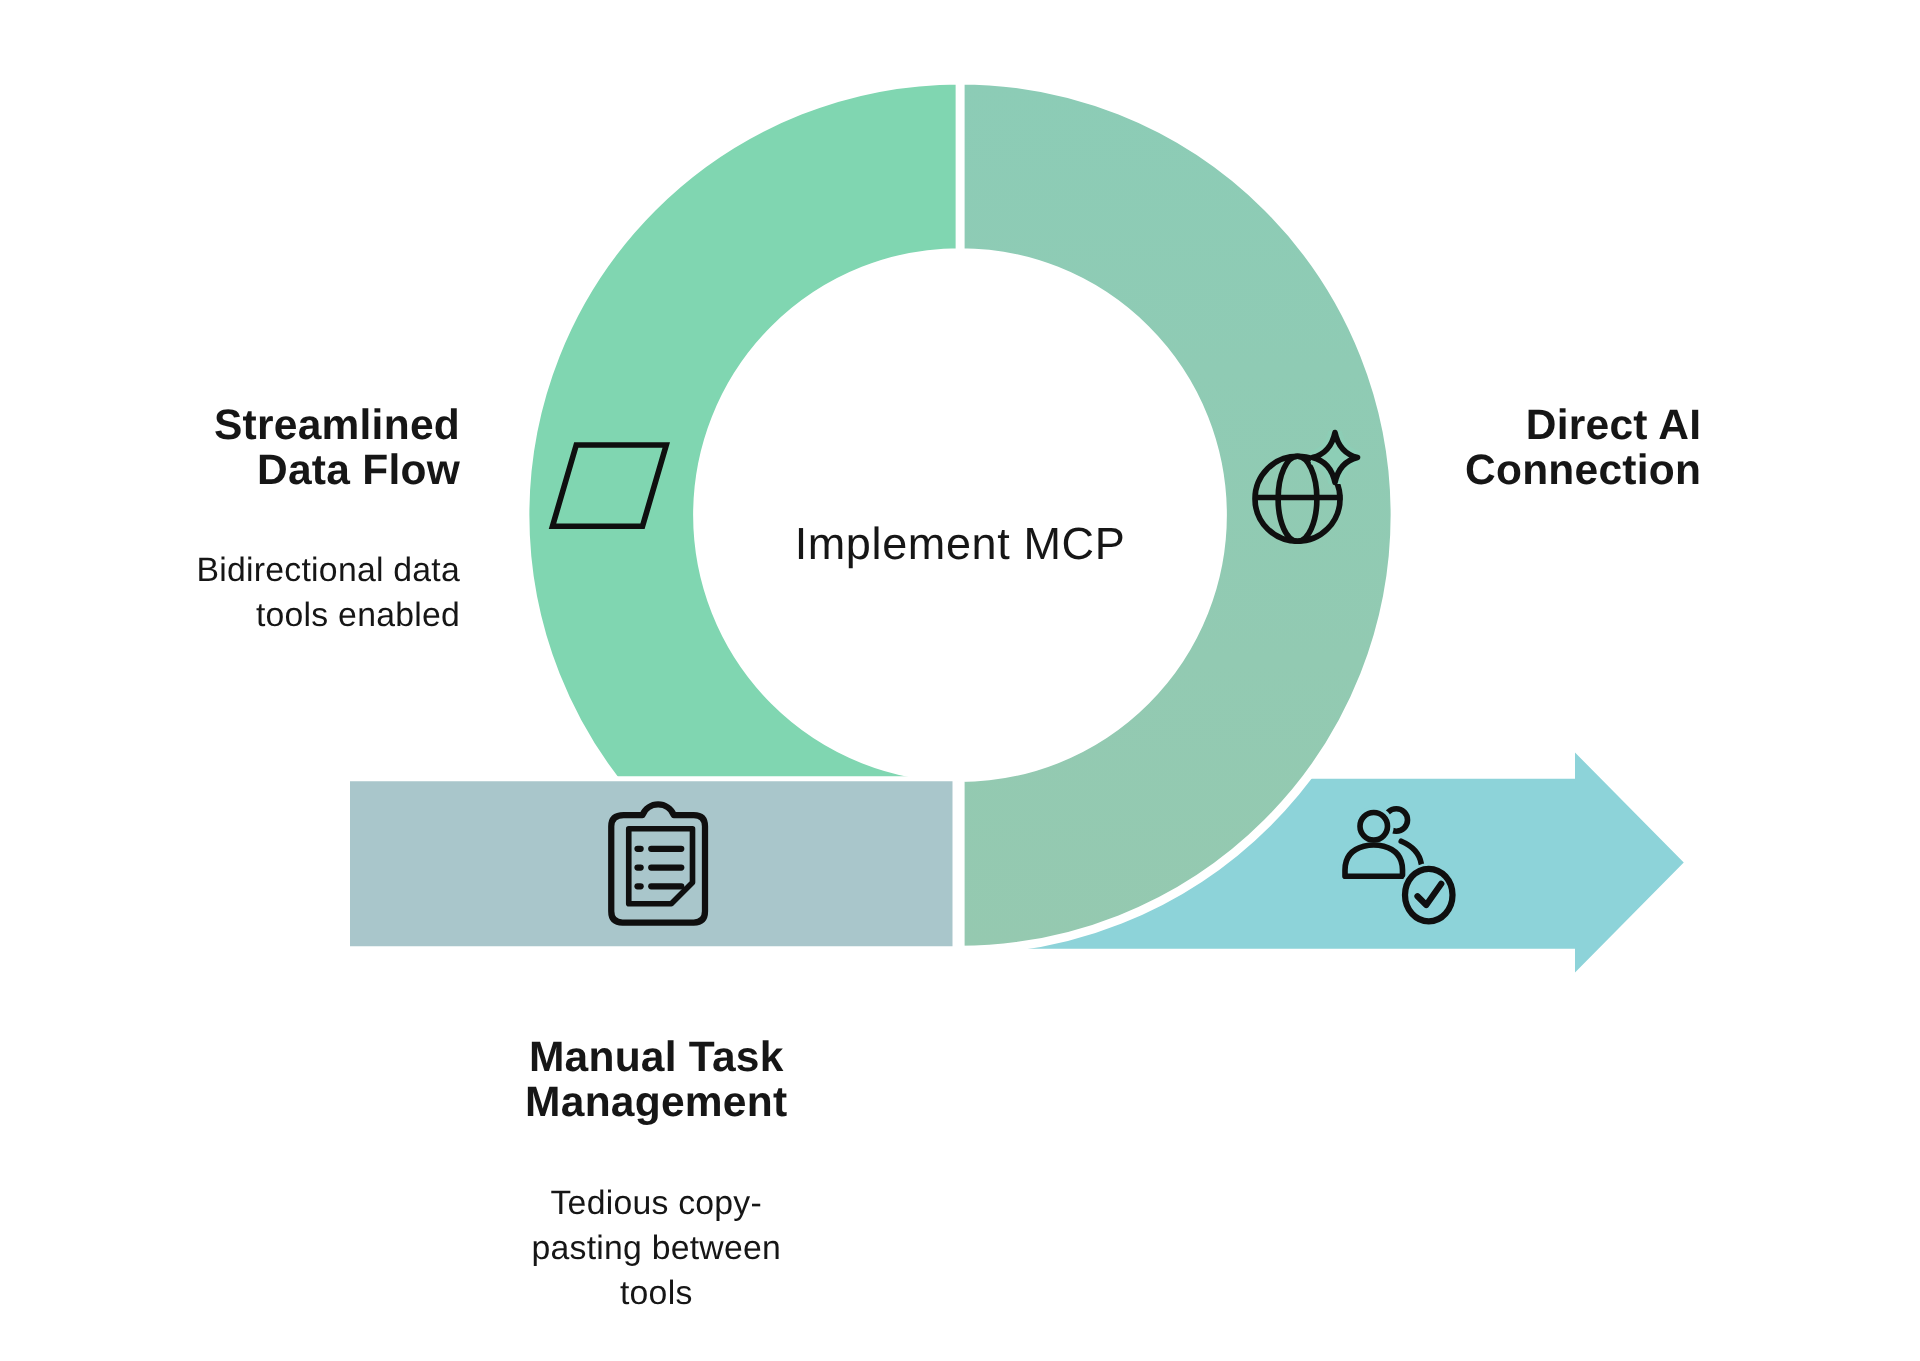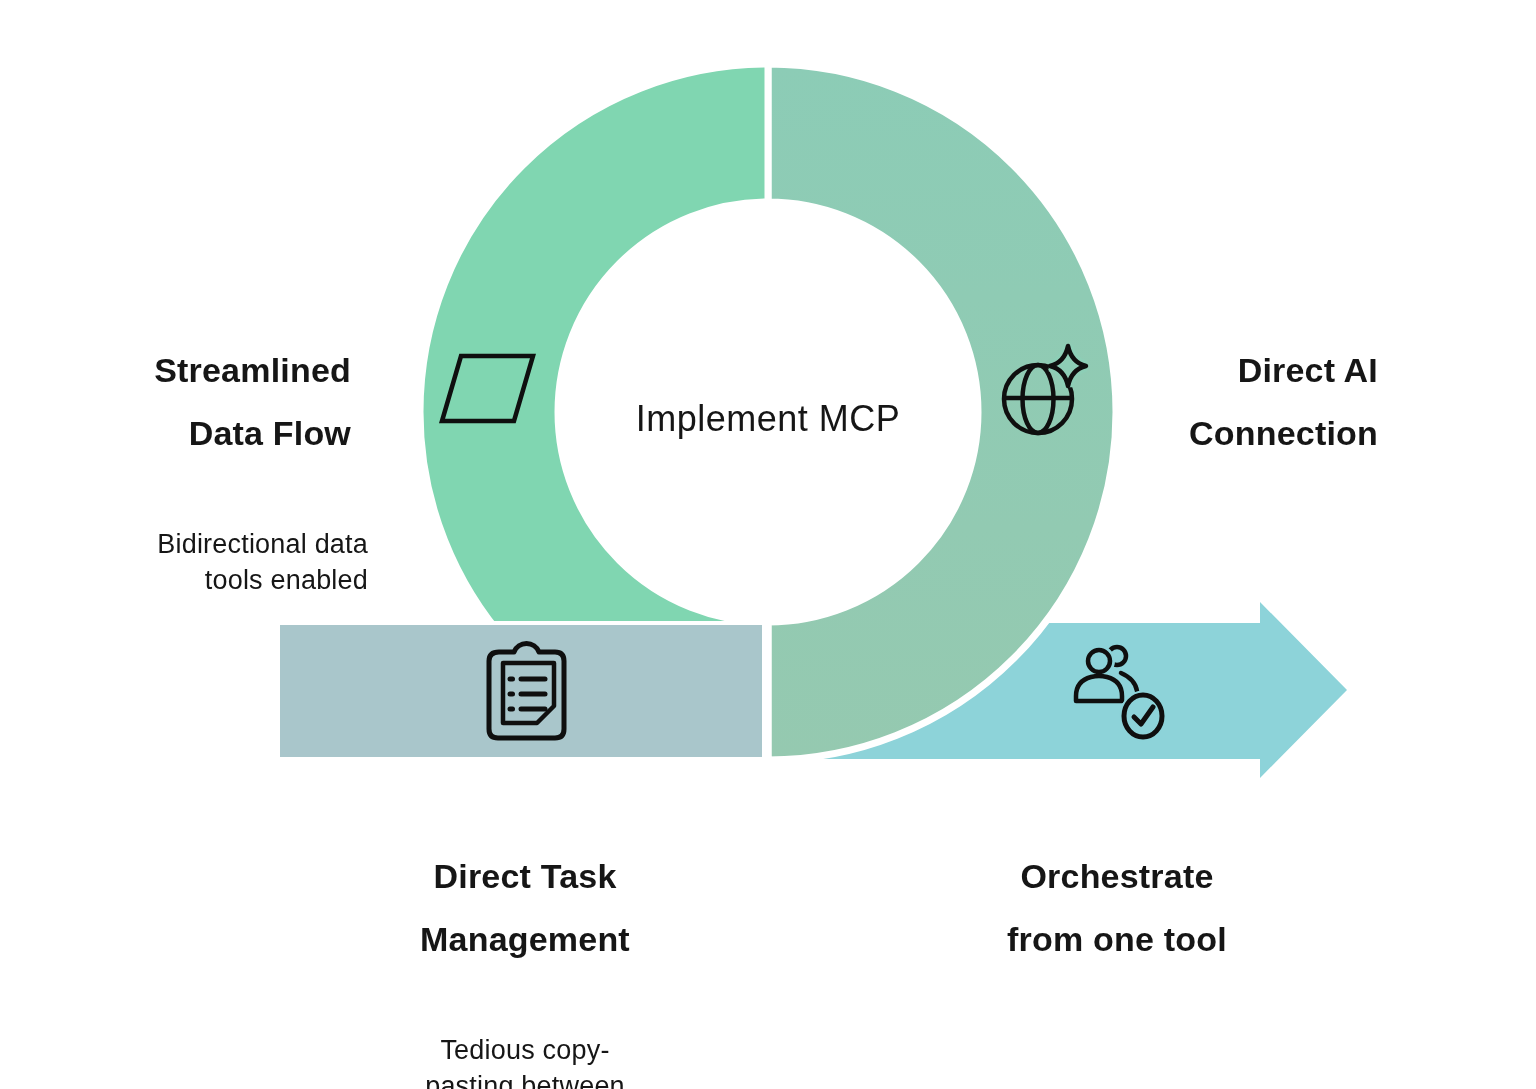--- a/index.html
+++ b/index.html
@@ -8,40 +8,40 @@
     width: 1536px;
     height: 1089px;
     background: #ffffff;
     overflow: hidden;
     font-family: "Liberation Sans", "DejaVu Sans", sans-serif;
     color: #161616;
   }
   .diagram-svg { position: absolute; left: 0; top: 0; }
   .stage { position: absolute; white-space: pre-line; }
   .stage h2 {
-    margin: 17px;
+    margin: 0;
     font-size: 34px;
     font-weight: 700;
-    line-height: 63px;
+    line-height: 36px;
     letter-spacing: 0.2px;
   }
   .stage p {
     margin: 26px 0 0 0;
     font-size: 27px;
     font-weight: 400;
     line-height: 36px;
     letter-spacing: 0.2px;
   }
   .stage-streamlined { right: 1168px; top: 304px; text-align: right; }
   .stage-direct-ai  { left: 1172px; top: 304px; text-align: right; }
   .stage-manual-task { left: 275px; top: 810px; width: 500px; text-align: center; }
   .stage-orchestrate { left: 867px; top: 810px; width: 500px; text-align: center; }
   .center-label {
     position: absolute;
-    left: 568px; top: 398px; width: 400px;
+    left: 568px; top: 414px; width: 400px;
     text-align: center;
     font-size: 36px;
     font-weight: 500;
     letter-spacing: 0.5px;
     white-space: nowrap;
   }
 </style>
 </head>
 <body>
 
@@ -113,25 +113,23 @@
     <p>Bidirectional data
 tools enabled</p>
   </div>
 
   <div class="stage stage-direct-ai">
     <h2>Direct AI
 Connection</h2>
   </div>
 
   <div class="stage stage-manual-task">
-    <h2>Direct Task
+    <h2>Manual Task
 Management</h2>
     <p>Tedious copy-
 pasting between
 tools</p>
   </div>
 
   <div class="stage stage-orchestrate">
-    <h2>Orchestrate
-from one tool</h2>
   </div>
 
 </div>
 
 </body></html>

